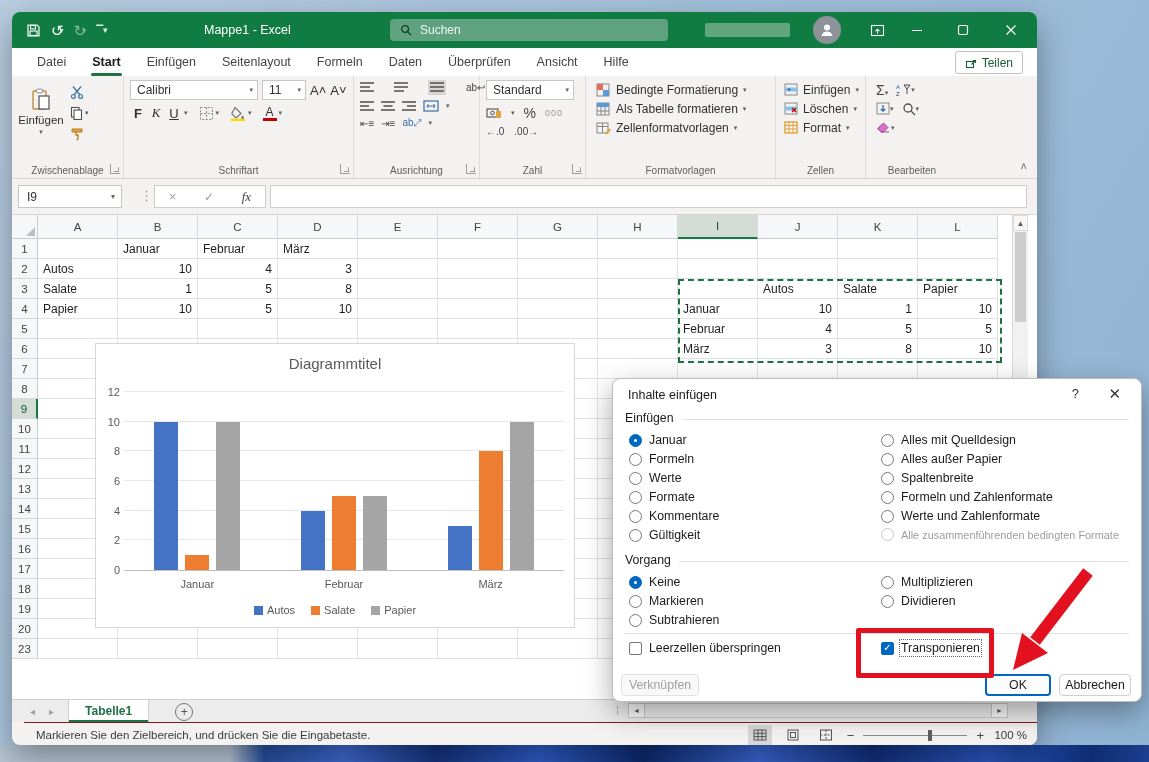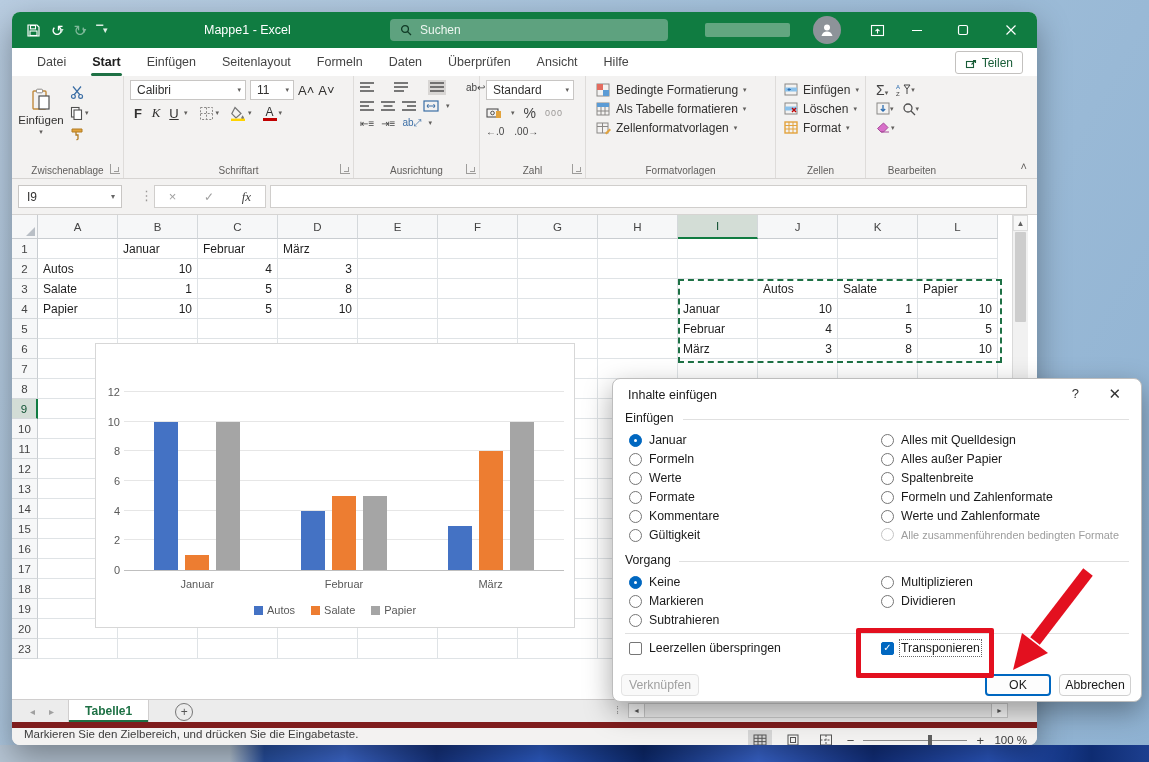--- a/index.html
+++ b/index.html
@@ -107,21 +107,21 @@
   .nav-arrows{display:flex;align-items:center;gap:14px;padding:0 14px 0 18px;color:#a0a0a0;font-size:10px;}
   .sheet-tab{background:#fff;display:flex;align-items:center;padding:0 16px;font-size:12px;font-weight:bold;color:#1E7145;
     border-right:1px solid #d0cece;border-left:1px solid #d0cece;box-shadow:inset 0 -2px 0 #1E7145;}
   .addsheet{width:16px;height:16px;margin:3px 0 0 26px;border:1px solid #767676;border-radius:50%;color:#555;
     display:flex;align-items:center;justify-content:center;font-size:12px;line-height:1;}
   .hs-dots{position:absolute;left:604px;top:4px;color:#9a9a9a;font-size:11px;}
   .hscroll{position:absolute;left:616px;top:3px;width:380px;height:15px;border:1px solid #cacaca;background:#fcfcfc;display:flex;box-sizing:border-box;}
   .hscroll .harr{width:15px;display:flex;align-items:center;justify-content:center;font-size:7px;color:#555;}
   .hscroll .hthumb{flex:1;margin:0;background:#ededed;border-left:1px solid #c9c9c9;border-right:1px solid #c9c9c9;}
   
-  .statusbar{position:relative;height:24px;background:#f3f2f1;border-top:6px solid #7f1d1d;display:flex;align-items:flex-start;font-size:11.5px;color:#3b3b3b;}
+  .statusbar{position:relative;height:24px;background:#f3f2f1;border-top:1px solid #7f1d1d;display:flex;align-items:center;font-size:11.5px;color:#3b3b3b;margin-left:12px;}
   .status-msg{margin-left:12px;}
   .status-right{position:absolute;right:10px;top:0;bottom:0;display:flex;align-items:center;gap:9px;}
   .vicon{width:24px;height:20px;display:flex;align-items:center;justify-content:center;}
   .vicon.active{background:#d6d6d6;}
   .zoom-track{position:relative;width:104px;height:1px;background:#8a8a8a;}
   .zoom-thumb{position:absolute;left:62%;top:-5px;width:4px;height:11px;background:#5f5f5f;}
   .zoom-mp{font-size:13px;color:#444;}
   .zoom-label{min-width:34px;text-align:right;}
   
   #dialog{position:absolute;left:612px;top:378px;width:528px;height:322px;background:#fff;border:1px solid #bdbdbd;
@@ -272,21 +272,21 @@
                 </svg>
             </div>
           </div>
         </div>
         <span class="glabel">Zwischenablage</span>
         <span class="launcher"></span>
       </div>
 
       <div class="rgroup" style="width:230px">
         <div class="frow">
-          <div class="combo" style="width:116px">
+          <div class="combo" style="width:128px">
             <span>Calibri</span>
               <span class="chev">▾</span>
           </div>
           <div class="combo" style="width:44px">
             <span>11</span>
               <span class="chev">▾</span>
           </div>
           <span class="tglyph">A˄</span>
           <span class="tglyph">A˅</span>
         </div>
@@ -850,20 +850,21 @@
           <div class="cell"></div>
           <div class="cell"></div>
           <div class="cell"></div>
           <div class="cell"></div>
           <div class="cell"></div>
           <div class="cell"></div>
           <div class="cell"></div>
         </div>
 
       <div id="chart">
+        <div class="chart-title">Diagrammtitel</div>
         <div class="plot" id="plot">
             <div class="gline" style="bottom: 29.6667px;"></div>
             <div class="gline" style="bottom: 59.3333px;"></div>
             <div class="gline" style="bottom: 89px;"></div>
             <div class="gline" style="bottom: 118.667px;"></div>
             <div class="gline" style="bottom: 148.333px;"></div>
             <div class="gline" style="bottom: 178px;"></div>
             <div class="bargroup" style="left: 0px; width: 146.667px;">
               <div class="bar" style="height: 148.333px; background: rgb(68, 114, 196);"></div>
               <div class="bar" style="height: 14.8333px; background: rgb(237, 125, 49);"></div>

